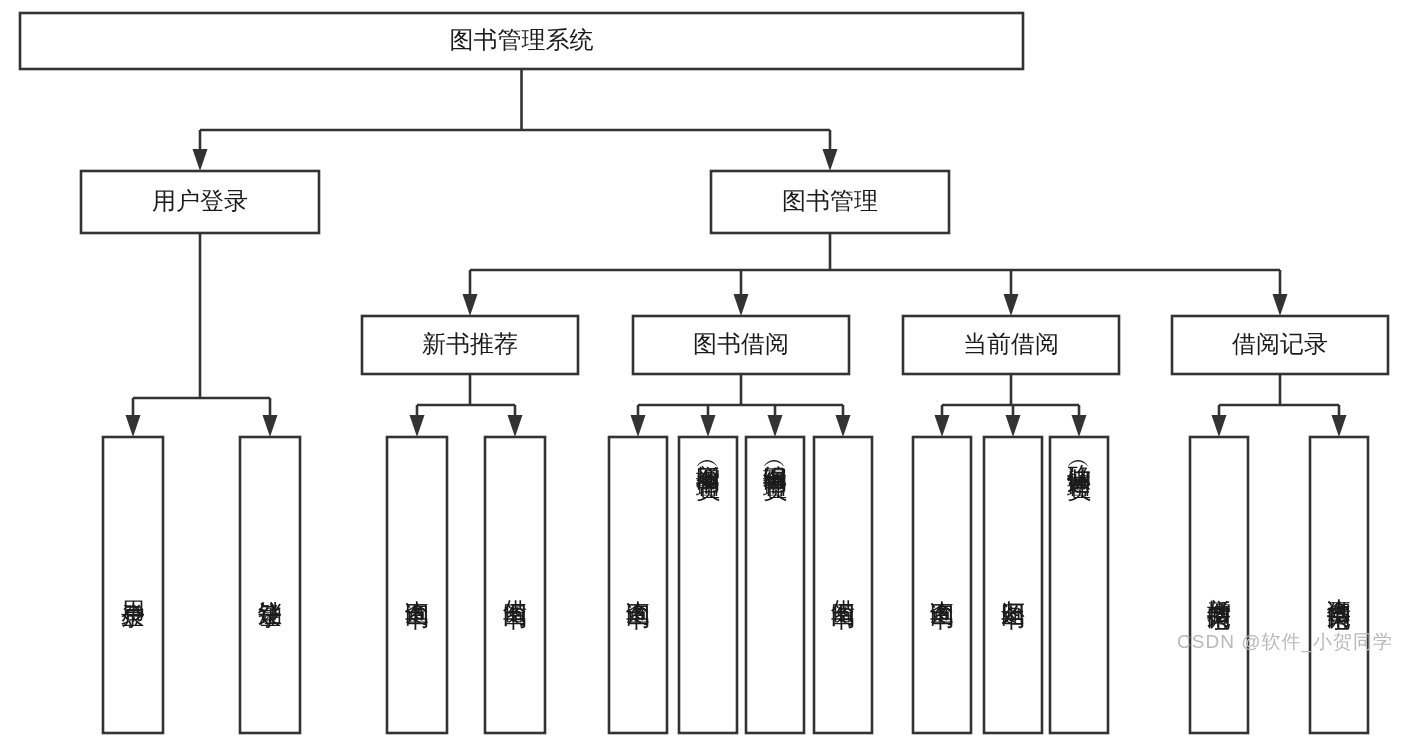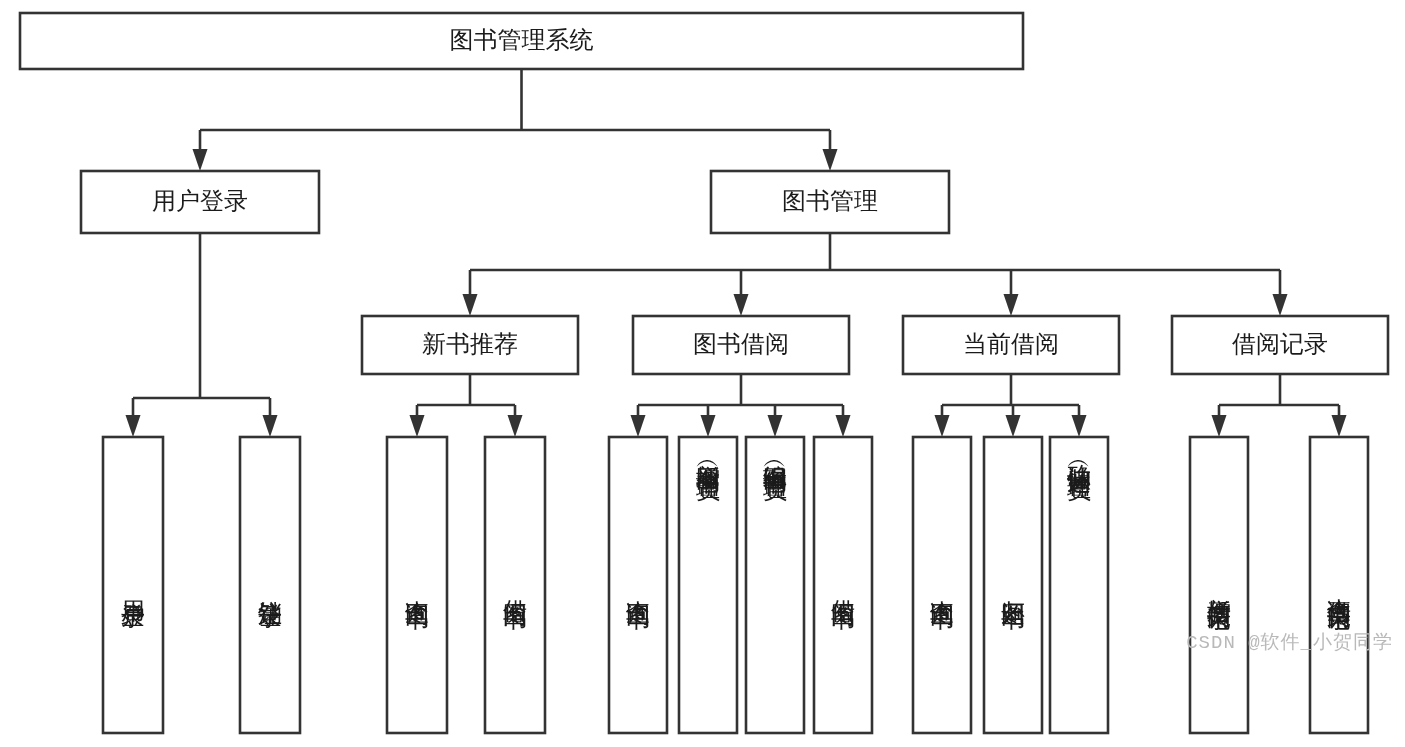--- a/index.html
+++ b/index.html
@@ -65,21 +65,21 @@
     align-items: flex-start;
     justify-content: center;
   }
   .vlabel-wrap.centered {
     align-items: center;
   }
   .watermark {
     position: absolute;
     right: 12px;
     bottom: 6px;
-    font-family: Liberation Mono, monospace;
+    font-family: Liberation Sans, sans-serif;
     font-size: 19px;
     color: #b9b9b9;
     letter-spacing: 1px;
     user-select: none;
     white-space: nowrap;
   }
 </style>
 </head>
 <body>
 

